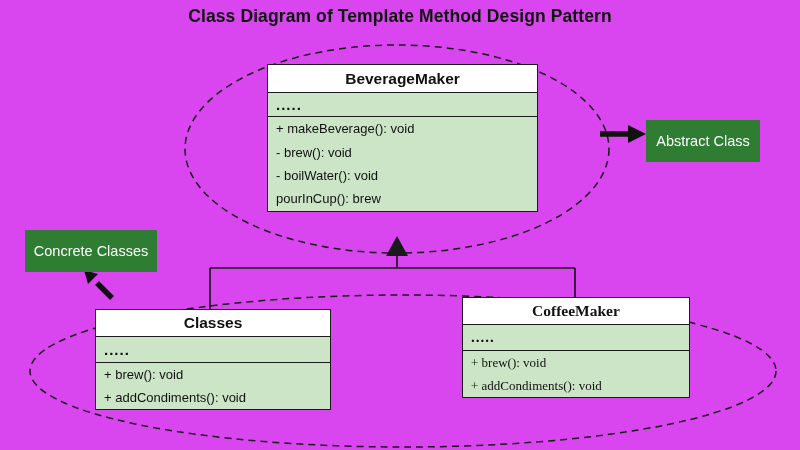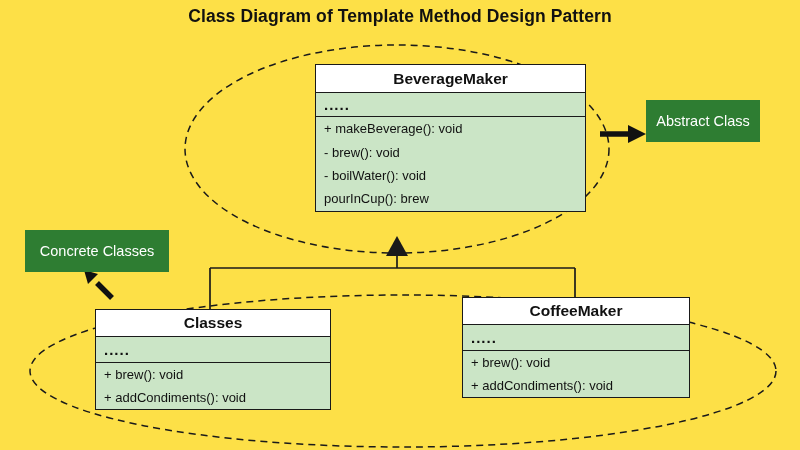--- a/index.html
+++ b/index.html
@@ -3,21 +3,21 @@
 <meta charset="utf-8">
 <style>
   * { margin:0; padding:0; box-sizing:border-box; }
   html,body { width:800px; height:450px; }
   body {
     font-family:"Liberation Sans","DejaVu Sans",sans-serif;
     background:#f4f4f4;
   }
   .canvas {
     position:relative; width:800px; height:450px;
-    background:#fde047; overflow:hidden;
+    background:#d946ef; overflow:hidden;
   }
   .diagram-title {
     position:absolute; top:6px; left:0; width:100%;
     text-align:center; font-size:17.5px; font-weight:bold; color:#111;
     letter-spacing:0.1px;
   }
   svg.layer { position:absolute; left:0; top:0; z-index:1; }
   .uml {
     position:absolute; z-index:2;
     border:1.6px solid #1a1a1a; background:#fff;
@@ -72,46 +72,46 @@
       <line x1="600" y1="134" x2="629" y2="134" stroke="#111" stroke-width="5.5"></line>
       <polygon points="628,125 628,143 646,134" fill="#111"></polygon>
     </g>
 
     <g>
       <line x1="112" y1="298" x2="97" y2="283" stroke="#111" stroke-width="5.5"></line>
       <polygon points="84,270 98,274 88,284" fill="#111"></polygon>
     </g>
   </svg>
 
-  <div class="uml" style="left:267px; top:64px; width:271px;margin-left:48px;">
+  <div class="uml" style="left:267px; top:64px; width:271px;">
     <div class="uml-header" style="height:28px;">BeverageMaker</div>
     <div class="uml-fields" style="height:24px;">.....</div>
     <div class="uml-methods">
       <div class="uml-method" style="height:23.4px;">+ makeBeverage(): void</div>
       <div class="uml-method" style="height:23.4px;">- brew(): void</div>
       <div class="uml-method" style="height:23.4px;">- boilWater(): void</div>
       <div class="uml-method" style="height:23.4px;">pourInCup(): brew</div>
     </div>
   </div>
 
   <div class="uml" style="left:95px; top:309px; width:236px;">
     <div class="uml-header" style="height:27px;">Classes</div>
     <div class="uml-fields" style="height:26px;">.....</div>
     <div class="uml-methods">
       <div class="uml-method" style="height:23px;">+ brew(): void</div>
       <div class="uml-method" style="height:23px;">+ addCondiments(): void</div>
     </div>
   </div>
 
-  <div class="uml" style="left:462px; top:297px; width:228px;">
+  <div class="uml" style="left:462px; top:297px; width:228px;font-family:Liberation Serif, serif;">
     <div class="uml-header" style="height:27px;">CoffeeMaker</div>
     <div class="uml-fields" style="height:26px;">.....</div>
     <div class="uml-methods">
       <div class="uml-method" style="height:23px;">+ brew(): void</div>
       <div class="uml-method" style="height:23px;">+ addCondiments(): void</div>
     </div>
   </div>
 
-  <div class="tag" style="left:646px; top:100px; width:114px; height:42px;">Abstract Class</div>
+  <div class="tag" style="left:646px; top:120px; width:114px; height:42px;">Abstract Class</div>
 
-  <div class="tag" style="left:25px; top:230px; width:144px; height:42px;">Concrete Classes</div>
+  <div class="tag" style="left:25px; top:230px; width:132px; height:42px;">Concrete Classes</div>
 
 </div>
 
 </body></html>

